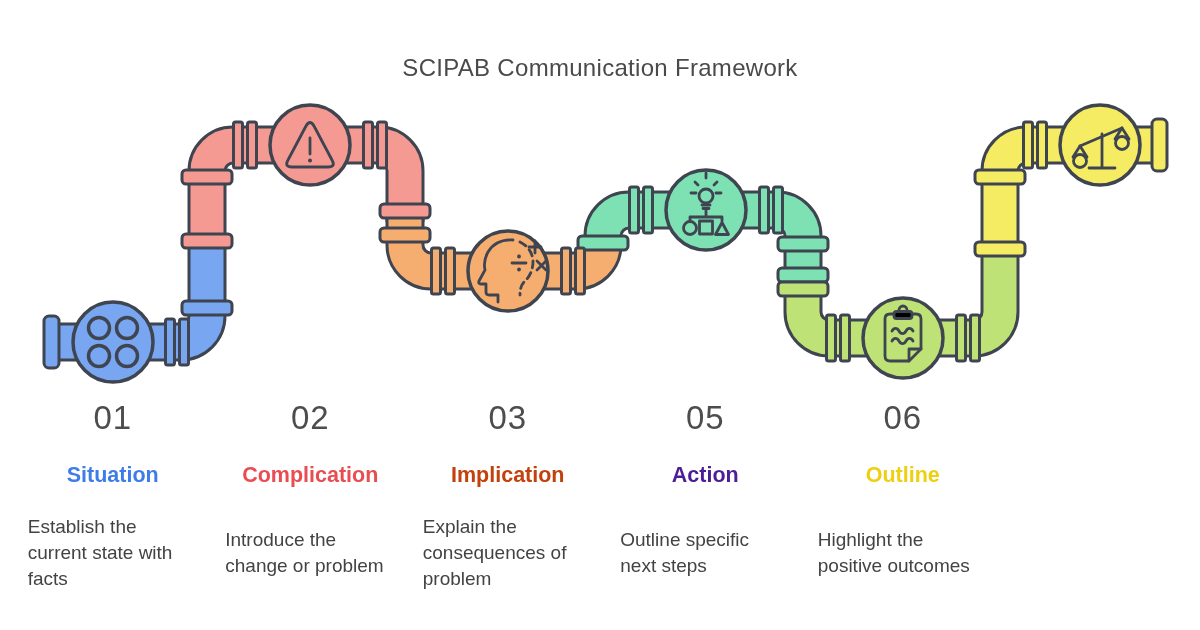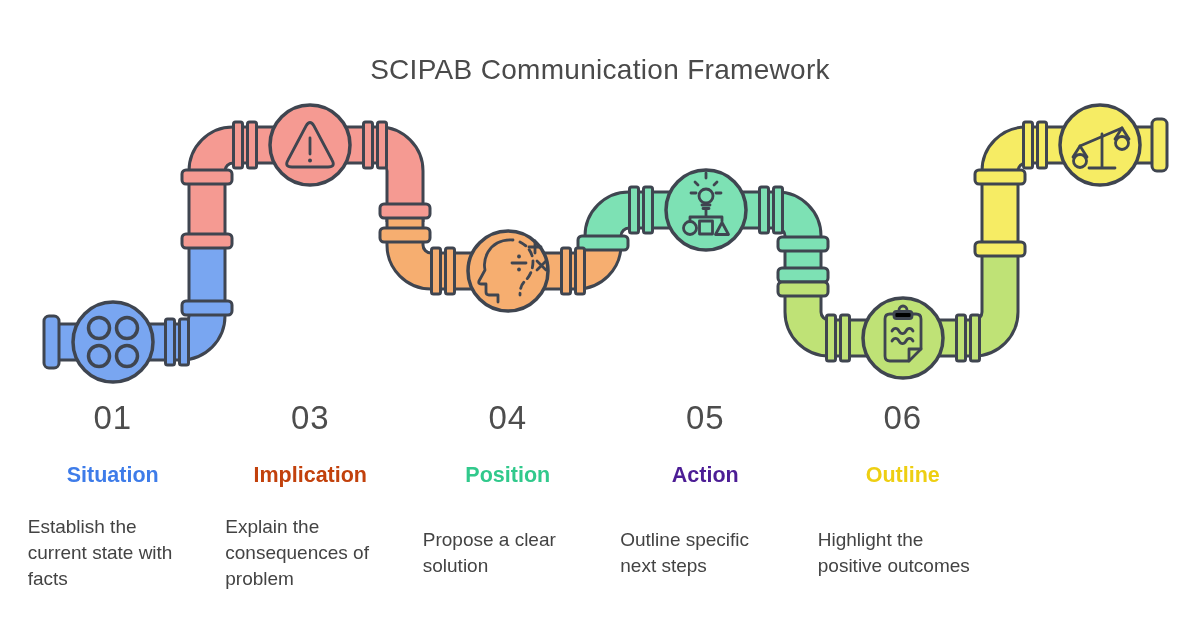--- a/index.html
+++ b/index.html
@@ -11,21 +11,21 @@
   }
   * { margin: 0; padding: 0; box-sizing: border-box; }
   html, body {
     width: 1200px; height: 630px;
     background: var(--bg);
     font-family: "Liberation Sans", "DejaVu Sans", sans-serif;
     overflow: hidden; position: relative;
   }
   .title {
     position: absolute; top: 54px; left: 0; width: 1200px;
-    text-align: center; font-size: 28px; font-weight: 400;
+    text-align: center; font-size: 24px; font-weight: 400;
     color: var(--title-color); letter-spacing: 0.3px;
   }
   .pipe-svg { position: absolute; top: 0; left: 0; }
 
   
   .po { fill: none; stroke: var(--outline); stroke-width: 39; }
   .pf { fill: none; stroke-width: 33; }
   .band, .bar { stroke: var(--outline); stroke-width: 3; }
   .node { stroke: var(--outline); stroke-width: 3.5; }
   .icon { fill: none; stroke: var(--outline); stroke-width: 2.8; stroke-linecap: round; stroke-linejoin: round; }
@@ -195,34 +195,34 @@
 
 <div class="columns">
   <div class="col">
     <div class="num">01</div>
     <div class="step-label" style="color: rgb(62, 124, 233);">Situation</div>
     <div class="desc-wrap">
         <div class="desc">Establish the current state with facts</div>
       </div>
   </div>
   <div class="col">
+    <div class="num">02</div>
+    <div class="step-label" style="color: rgb(233, 77, 82);">Complication</div>
+    <div class="desc-wrap">
+        <div class="desc">Introduce the change or problem</div>
+      </div>
+  </div>
+  <div class="col">
     <div class="num">03</div>
     <div class="step-label" style="color: #c2410c;">Implication</div>
     <div class="desc-wrap">
         <div class="desc">Explain the consequences of problem</div>
       </div>
   </div>
   <div class="col">
-    <div class="num">04</div>
-    <div class="step-label" style="color: rgb(49, 201, 140);">Position</div>
-    <div class="desc-wrap">
-        <div class="desc">Propose a clear solution</div>
-      </div>
-  </div>
-  <div class="col">
     <div class="num">05</div>
     <div class="step-label" style="color: #4c1d95;">Action</div>
     <div class="desc-wrap">
         <div class="desc">Outline specific next steps</div>
       </div>
   </div>
   <div class="col">
     <div class="num">06</div>
     <div class="step-label" style="color: rgb(238, 207, 18);">Outline</div>
     <div class="desc-wrap">

